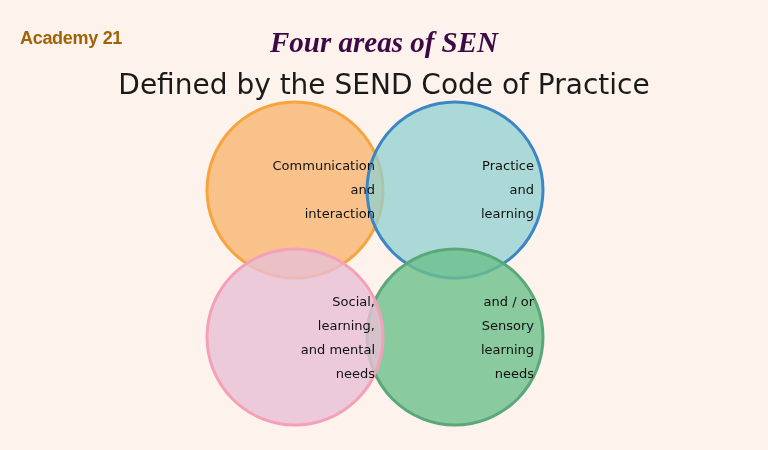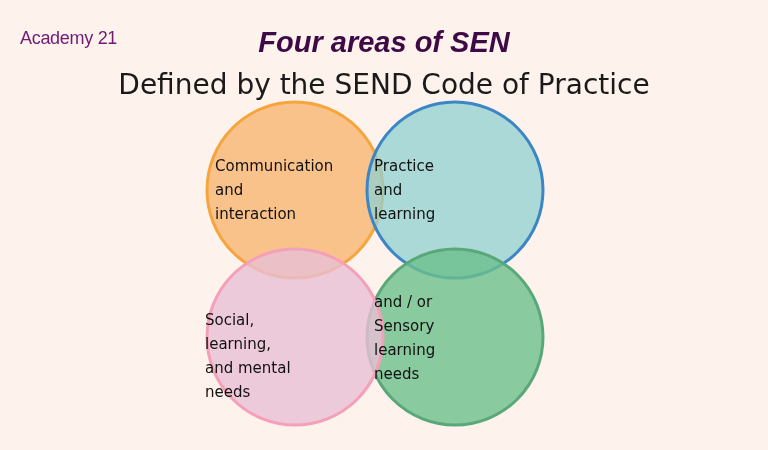--- a/index.html
+++ b/index.html
@@ -1,21 +1,21 @@
 <!DOCTYPE html>
 <html><head>
 <meta charset="utf-8">
 <style>
   html, body { margin:0; padding:0; }
   body { width:768px; height:450px; background:#fdf3ec; position:relative; overflow:hidden; font-family:"DejaVu Sans", sans-serif; }
-  .logo { position:absolute; left:20px; top:28px; font-family:"Liberation Sans", sans-serif; font-weight:normal; font-size:18px; color:#701a75; letter-spacing:-0.3px; }
-  .title { position:absolute; left:0; width:768px; top:26px; text-align:center; font-family:Liberation Sans, sans-serif; font-weight:bold; font-style:italic; font-size:29px; color:#3d0a45; }
+  .logo { position:absolute; left:20px; top:28px; font-family:"Liberation Sans", sans-serif; font-weight:bold; font-size:18px; color:#a16207; letter-spacing:-0.3px; }
+  .title { position:absolute; left:0; width:768px; top:26px; text-align:center; font-family:Liberation Serif, serif; font-weight:bold; font-style:italic; font-size:29px; color:#3d0a45; }
   .subtitle { position:absolute; left:0; width:768px; top:68px; text-align:center; font-family:"DejaVu Sans", sans-serif; font-size:28px; color:#1a1a1a; }
   svg.venn { position:absolute; left:0; top:0; }
-  .label { position:absolute; width:160px; text-align:left; font-family:"DejaVu Sans", sans-serif; font-size:15px; line-height:24px; color:#111; }
+  .label { position:absolute; width:160px; text-align:right; font-family:"DejaVu Sans", sans-serif; font-size:13px; line-height:24px; color:#111; }
   .label span { display:block; }
 </style>
 </head>
 <body>
 
 <div class="logo">Academy 21</div>
 <div class="title">Four areas of SEN</div>
 <div class="subtitle">Defined by the SEND Code of Practice</div>
 
 <svg class="venn" width="768" height="450">
@@ -28,21 +28,21 @@
 <div class="label" style="left:215px; top:154px;">
   <span>Communication</span>
   <span>and</span>
   <span>interaction</span>
 </div>
 <div class="label" style="left:374px; top:154px;">
   <span>Practice</span>
   <span>and</span>
   <span>learning</span>
 </div>
-<div class="label" style="left:205px; top:290px;margin-top:18px;">
+<div class="label" style="left:215px; top:290px;">
   <span>Social,</span>
   <span>learning,</span>
   <span>and mental</span>
   <span>needs</span>
 </div>
 <div class="label" style="left:374px; top:290px;">
   <span>and / or</span>
   <span>Sensory</span>
   <span>learning</span>
   <span>needs</span>

